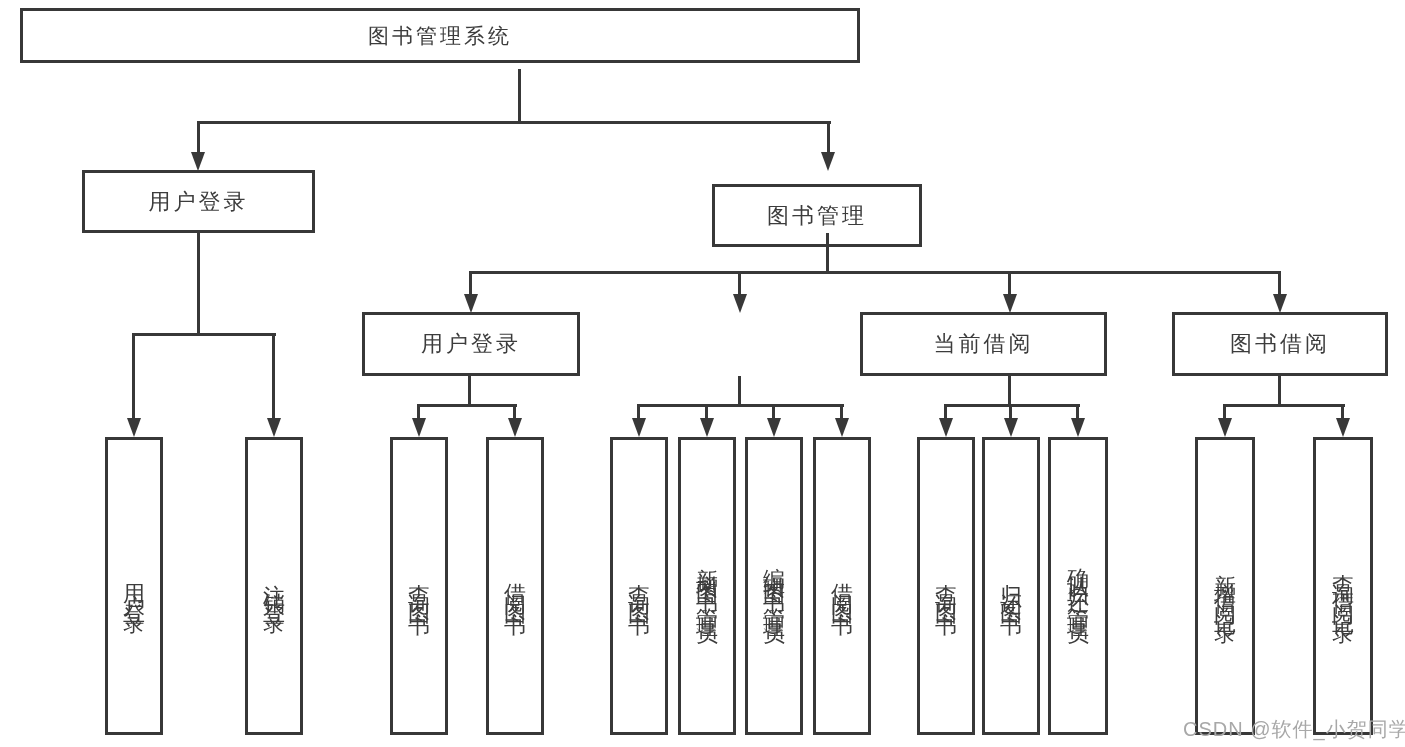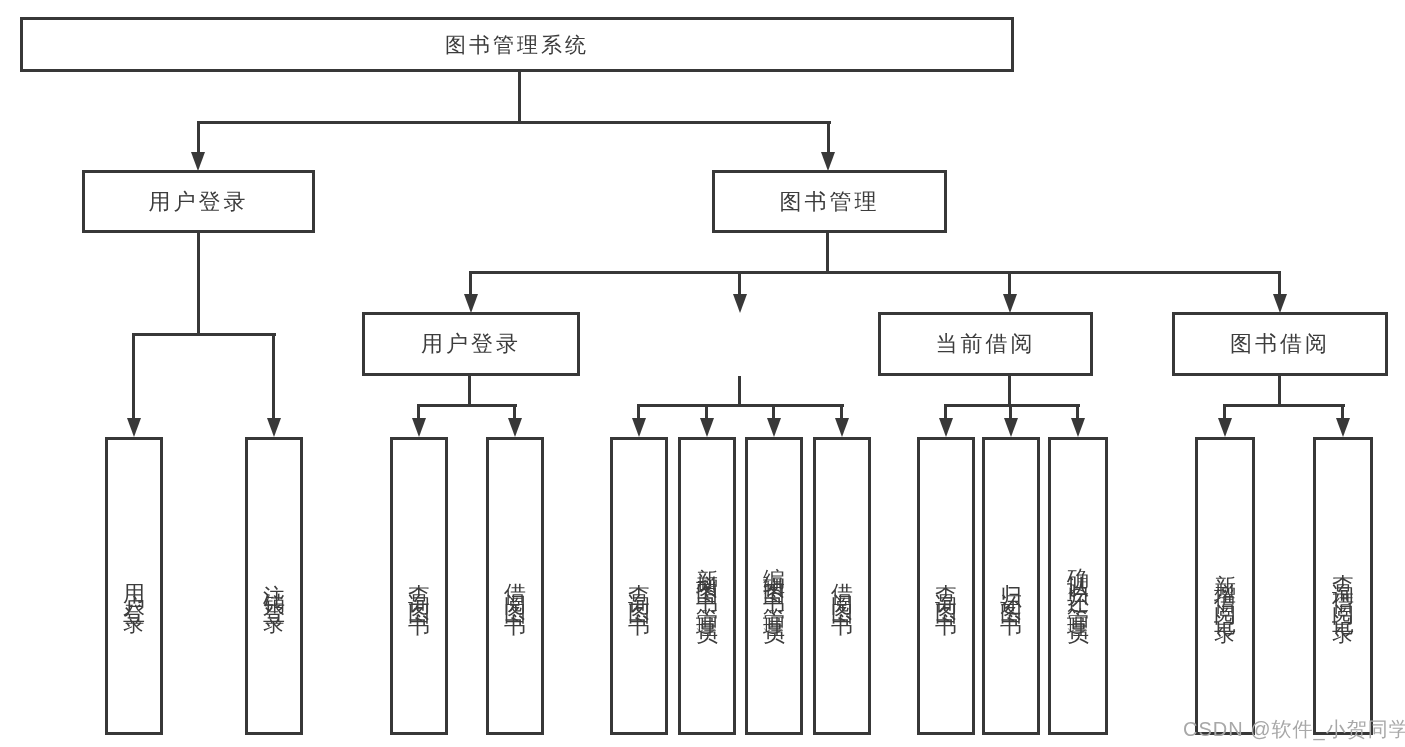--- a/index.html
+++ b/index.html
@@ -28,52 +28,52 @@
   }
   .watermark{
     position:absolute;font-size:20px;letter-spacing:1px;color:#a8a8a8;white-space:nowrap;
   }
 </style>
 </head>
 <body>
 
 <div id="stage">
 
-  <div class="box root" style="left:20px;top:17px;width:994px;height:55px">图书管理系统</div>
+  <div class="box root" style="left:20px;top:8px;width:840px;height:55px">图书管理系统</div>
 
   <div class="vline" style="left:518px;top:69px;height:54px"></div>
   <div class="hline" style="left:197px;top:121px;width:634px"></div>
   <div class="vline" style="left:197px;top:121px;height:33px"></div>
   <div class="arrow" style="left:191px;top:152px"></div>
   <div class="vline" style="left:827px;top:121px;height:33px"></div>
   <div class="arrow" style="left:821px;top:152px"></div>
 
   <div class="box" style="left:82px;top:170px;width:233px;height:63px">用户登录</div>
-  <div class="box" style="left:712px;top:170px;width:235px;height:63px">图书管理</div>
+  <div class="box" style="left:712px;top:184px;width:210px;height:63px">图书管理</div>
 
   <div class="vline" style="left:197px;top:233px;height:103px"></div>
   <div class="hline" style="left:132px;top:333px;width:144px"></div>
   <div class="vline" style="left:132px;top:333px;height:85px"></div>
   <div class="arrow" style="left:127px;top:418px"></div>
   <div class="vline" style="left:272px;top:333px;height:85px"></div>
   <div class="arrow" style="left:267px;top:418px"></div>
 
   <div class="vline" style="left:826px;top:233px;height:41px"></div>
   <div class="hline" style="left:469px;top:271px;width:812px"></div>
   <div class="vline" style="left:469px;top:271px;height:24px"></div>
   <div class="arrow" style="left:464px;top:294px"></div>
   <div class="vline" style="left:738px;top:271px;height:24px"></div>
   <div class="arrow" style="left:733px;top:294px"></div>
   <div class="vline" style="left:1008px;top:271px;height:24px"></div>
   <div class="arrow" style="left:1003px;top:294px"></div>
   <div class="vline" style="left:1278px;top:271px;height:24px"></div>
   <div class="arrow" style="left:1273px;top:294px"></div>
 
   <div class="box" style="left:362px;top:312px;width:218px;height:64px">用户登录</div>
-  <div class="box" style="left:878px;top:312px;width:215px;height:64px">当前借阅</div>
+  <div class="box" style="left:860px;top:312px;width:247px;height:64px">当前借阅</div>
   <div class="box" style="left:1172px;top:312px;width:216px;height:64px">图书借阅</div>
 
   <div class="vline" style="left:468px;top:376px;height:31px"></div>
   <div class="hline" style="left:417px;top:404px;width:100px"></div>
   <div class="vline" style="left:417px;top:404px;height:16px"></div>
   <div class="arrow" style="left:412px;top:418px"></div>
   <div class="vline" style="left:513px;top:404px;height:16px"></div>
   <div class="arrow" style="left:508px;top:418px"></div>
 
   <div class="vline" style="left:738px;top:376px;height:31px"></div>

